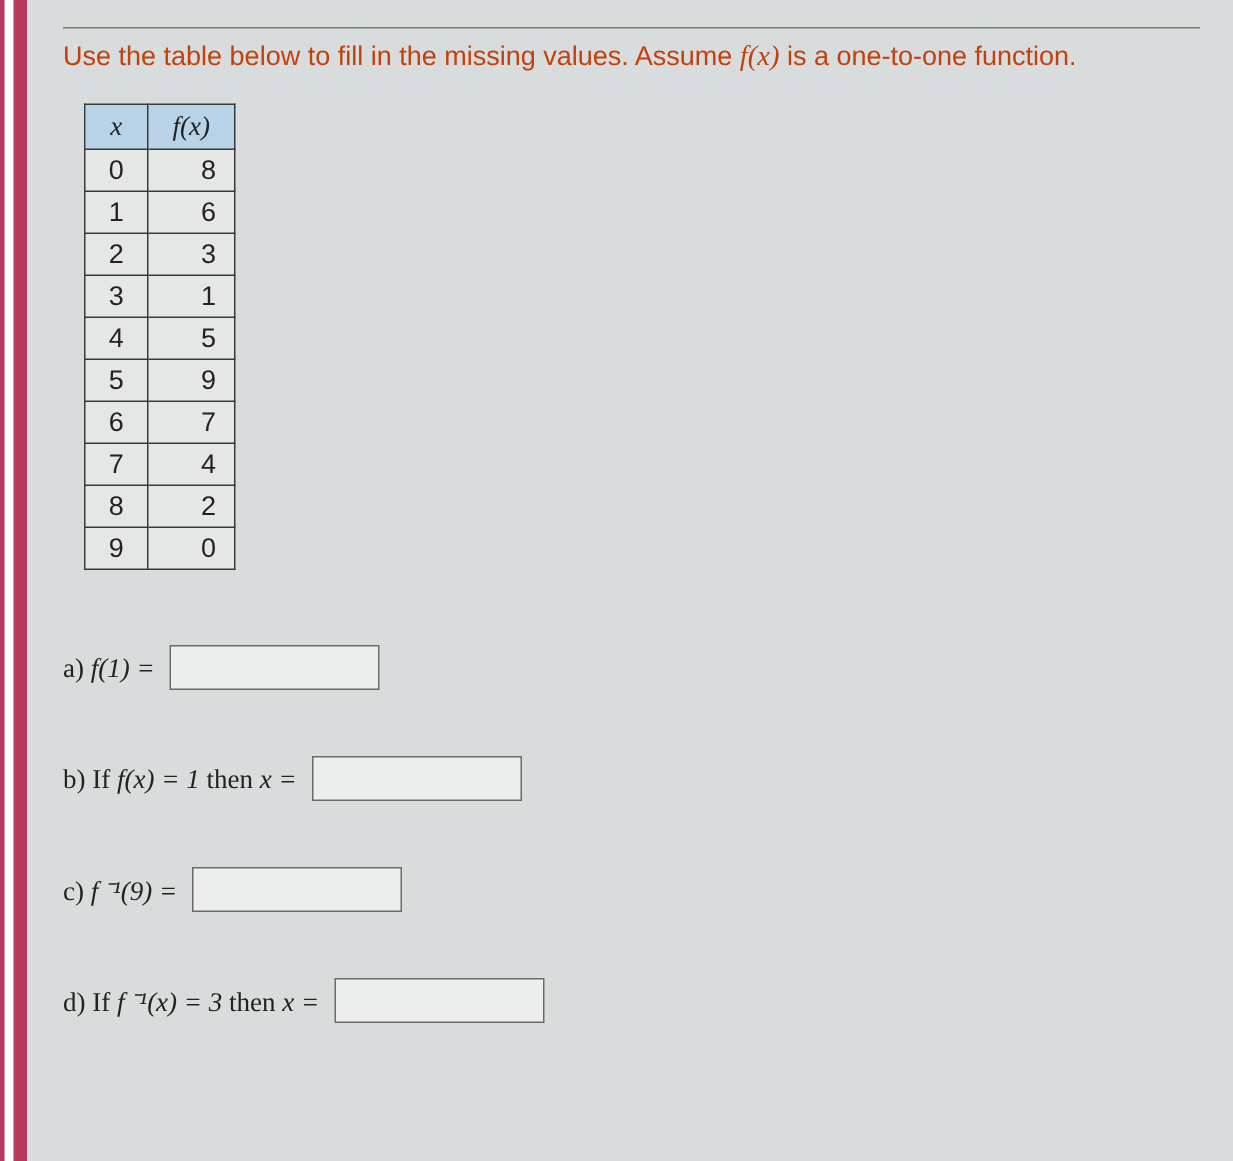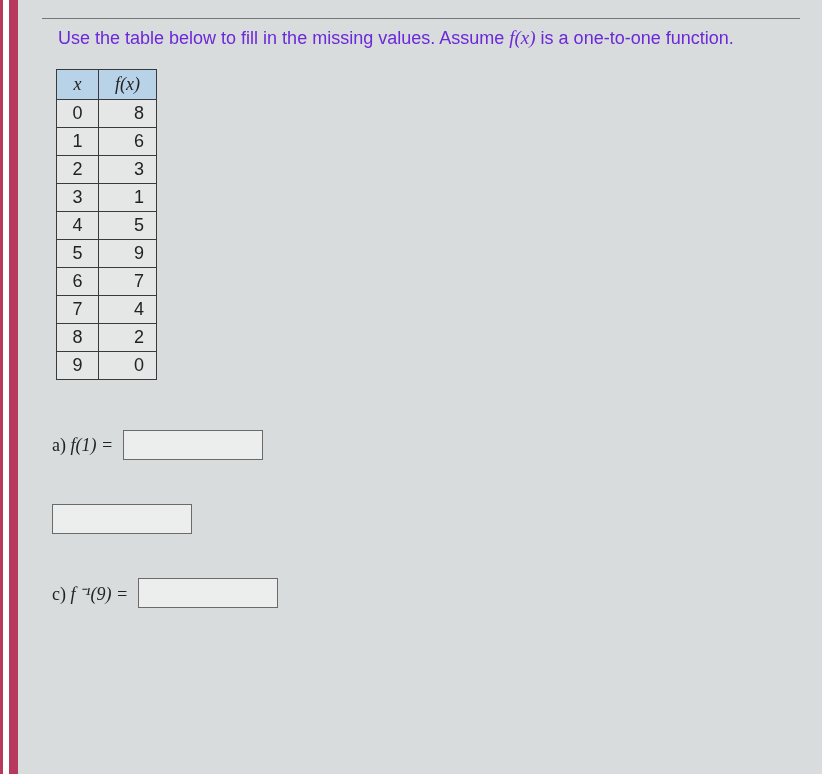--- a/index.html
+++ b/index.html
@@ -36,23 +36,22 @@
       padding: 18px 22px 30px 42px;
       color: #222;
     }
     .top-rule {
       height: 1px;
       background: #777;
       margin-bottom: 8px;
     }
     .instruction {
       font-size: 18px;
-      color: #6d28d9;
+      color: #c2410c;
       margin-bottom: 20px;
-      margin-left: 16px;
     }
     .fn { font-style: italic; font-family: 'Times New Roman', serif; font-size: 19px; }
     table.func {
       border-collapse: collapse;
       margin-left: 14px;
       background: #e4e7e6;
     }
     table.func th, table.func td {
       border: 1.5px solid #3a3a3a;
       text-align: center;
@@ -60,21 +59,21 @@
       color: #222;
     }
     table.func th { background: #b8d3e7; font-weight: normal; padding: 4px 14px; }
     table.func th:first-child { width: 42px; font-style: italic; font-family: 'Times New Roman', serif; }
     table.func th:last-child { width: 58px; font-style: italic; font-family: 'Times New Roman', serif; }
     table.func td { padding: 3px 0; height: 26px; }
     table.func td:first-child { width: 42px; }
     table.func td:last-child { width: 58px; text-align: right; padding-right: 12px; }
     .questions {
       margin-top: 50px;
-      margin-left: 10px;
+      margin-left: 0;
     }
     .qrow {
       display: flex;
       align-items: center;
       gap: 10px;
       margin-bottom: 44px;
       font-size: 18px;
     }
     .qlabel { font-family: 'Times New Roman', serif; }
     .qlabel .it { font-style: italic; }
@@ -153,26 +152,37 @@
 
     <div class="qrow">
       <span class="qlabel">
         <span>a)</span>
         <span class="it">f(1) =</span>
       </span>
       <span class="answer-box"></span>
     </div>
 
     <div class="qrow">
+      <span class="qlabel">
+        <span>b)</span>
+        <span>If </span><span class="it">f(x) = 1</span><span> then </span><span class="it">x =</span>
+      </span>
       <span class="answer-box"></span>
     </div>
 
     <div class="qrow">
       <span class="qlabel">
         <span>c)</span>
         <span class="it">f ⁻¹(9) =</span>
       </span>
       <span class="answer-box"></span>
     </div>
 
+    <div class="qrow" style="margin-bottom:0">
+      <span class="qlabel">
+        <span>d)</span>
+        <span>If </span><span class="it">f ⁻¹(x) = 3</span><span> then </span><span class="it">x =</span>
+      </span>
+      <span class="answer-box"></span>
+    </div>
 
   </div>
 </div>
 
 </body></html>

